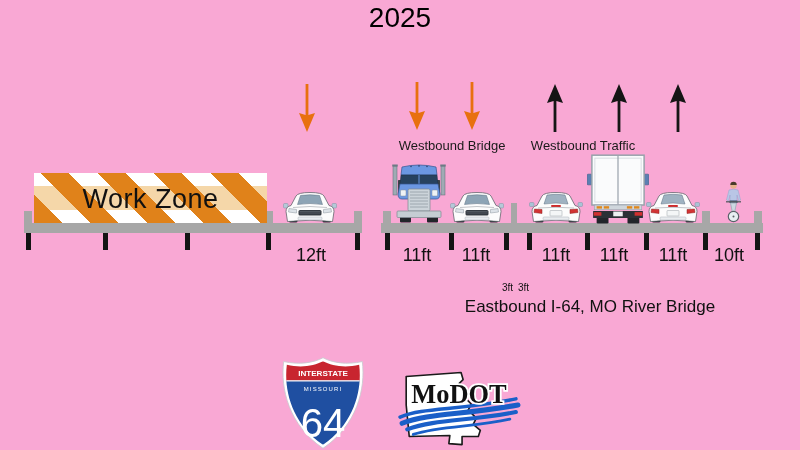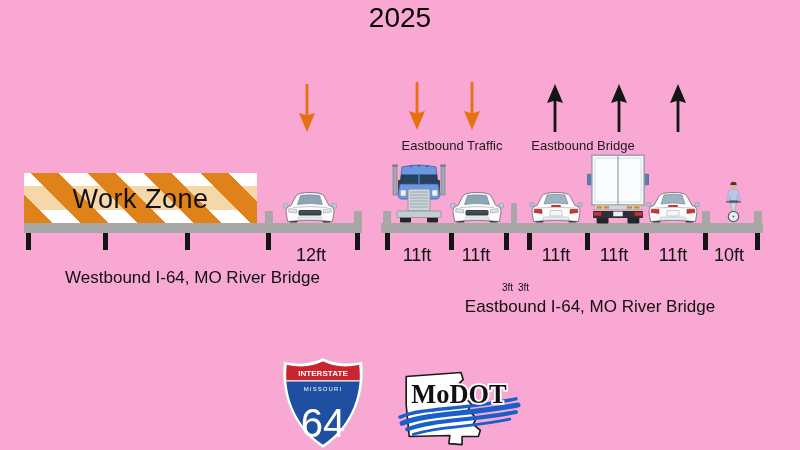--- a/index.html
+++ b/index.html
@@ -8,21 +8,21 @@
   .abs{position:absolute;}
   .title{position:absolute;left:0;top:2px;width:800px;text-align:center;font-size:28px;color:#000;}
   .deck{position:absolute;top:223px;height:10px;background:#A7A7A7;}
   .post{position:absolute;top:211px;width:8px;height:13px;background:#A7A7A7;}
   .median-post{position:absolute;top:203px;width:6px;height:21px;background:#A7A7A7;}
   .tick{position:absolute;top:233px;width:5px;height:17px;background:#141414;}
   .lane-label{position:absolute;top:245px;text-align:center;font-size:18px;color:#111;}
   .lane-label-sm{position:absolute;top:238px;text-align:center;font-size:10px;color:#111;margin-top:44px;}
   .traffic-label{position:absolute;top:137px;text-align:center;font-size:13px;line-height:1.35;color:#1a1a1a;}
   .caption{position:absolute;text-align:center;font-size:17px;color:#111;}
-  .wz-sign{position:absolute;left:24px;top:173px;width:233px;height:50px;
+  .wz-sign{position:absolute;left:34px;top:173px;width:233px;height:50px;
     background:
       repeating-linear-gradient(45deg,#E0821A 0 20px,rgba(0,0,0,0) 20px 40px),
       linear-gradient(180deg,#fff 0 13px,#F5D7A9 13px 37px,#fff 37px 50px);}
   .wz-text{position:absolute;left:0;right:0;top:13px;text-align:center;font-size:27px;line-height:1;color:#111;letter-spacing:.5px;}
   .vehicle{position:absolute;display:block;}
   .arrow{position:absolute;display:block;}
 </style>
 </head>
 <body>
 
@@ -59,21 +59,20 @@
     <path d="M9,61 L6,41 Q6,31 16,29 L26,10 Q30,3 54,3 Q78,3 82,10 L92,29 Q102,31 102,41 L99,61 Q54,56 9,61 Z" fill="#fcfcfc" stroke="#5a5f66" stroke-width="1.5"></path>
     <path d="M29,27 L35,9 Q54,6 73,9 L79,27 Q54,23 29,27 Z" fill="#8da4b5" stroke="#5a6f80"></path>
     <path d="M20,33 Q54,29 88,33" fill="none" stroke="#9aa0a6" stroke-width="1.2"></path>
     <rect x="31" y="38" width="46" height="11" rx="3" fill="#343a41"></rect>
     <path d="M33,41 h42 M33,44 h42" stroke="#6c757d"></path>
     <polygon points="12,35 27,37 27,44 11,42" fill="#dde3e8" stroke="#8a949c"></polygon>
     <polygon points="96,35 81,37 81,44 97,42" fill="#dde3e8" stroke="#8a949c"></polygon>
     <rect x="30" y="52" width="48" height="6" rx="2" fill="#e9ecef" stroke="#aab2b9"></rect>
   </svg>
 
-  <div class="caption" style="left:20px;top:268px;width:345px;">Westbound I-64, MO River Bridge</div>
 
   <div class="deck" style="left:381px;width:382px;"></div>
   <div class="post" style="left:383px;"></div>
   <div class="median-post" style="left:511px;"></div>
   <div class="post" style="left:702px;"></div>
   <div class="post" style="left:754px;"></div>
 
   <div class="tick" style="left:385px;"></div>
   <div class="tick" style="left:449px;"></div>
   <div class="tick" style="left:504px;"></div>
@@ -100,22 +99,22 @@
   </svg>
   <svg class="arrow" style="left:545px;top:84px;" width="20" height="48" viewBox="0 0 20 48">
     <polygon points="8.6,48 11.4,48 11.4,17 18,19 10,0 2,19 8.6,17" fill="#151515"></polygon>
   </svg>
   <svg class="arrow" style="left:609px;top:84px;" width="20" height="48" viewBox="0 0 20 48">
     <polygon points="8.6,48 11.4,48 11.4,17 18,19 10,0 2,19 8.6,17" fill="#151515"></polygon>
   </svg>
   <svg class="arrow" style="left:668px;top:84px;" width="20" height="48" viewBox="0 0 20 48">
     <polygon points="8.6,48 11.4,48 11.4,17 18,19 10,0 2,19 8.6,17" fill="#151515"></polygon>
   </svg>
-  <div class="traffic-label" style="left:382px;width:140px;">Eastbound Traffic</div>
-  <div class="traffic-label" style="left:513px;width:140px;">Eastbound Bridge</div>
+  <div class="traffic-label" style="left:382px;width:140px;">Westbound Bridge</div>
+  <div class="traffic-label" style="left:513px;width:140px;">Westbound Traffic</div>
 
   <svg class="vehicle" style="left:392px;top:162px;" width="54" height="61" viewBox="0 0 108 122">
     <rect x="2" y="8" width="8" height="58" fill="#9fabb4" stroke="#5d6a73"></rect>
     <rect x="98" y="8" width="8" height="58" fill="#9fabb4" stroke="#5d6a73"></rect>
     <rect x="0.5" y="5" width="11" height="4" fill="#6d7a84"></rect>
     <rect x="96.5" y="5" width="11" height="4" fill="#6d7a84"></rect>
     <rect x="12" y="36" width="7" height="28" rx="1" fill="#3c4248"></rect>
     <rect x="89" y="36" width="7" height="28" rx="1" fill="#3c4248"></rect>
     <path d="M20,10 Q54,2 88,10 L90,26 L18,26 Z" fill="#6b97e2" stroke="#3a5a94" stroke-width="1.5"></path>
     <circle cx="38" cy="9" r="1.6" fill="#2c4470"></circle>

